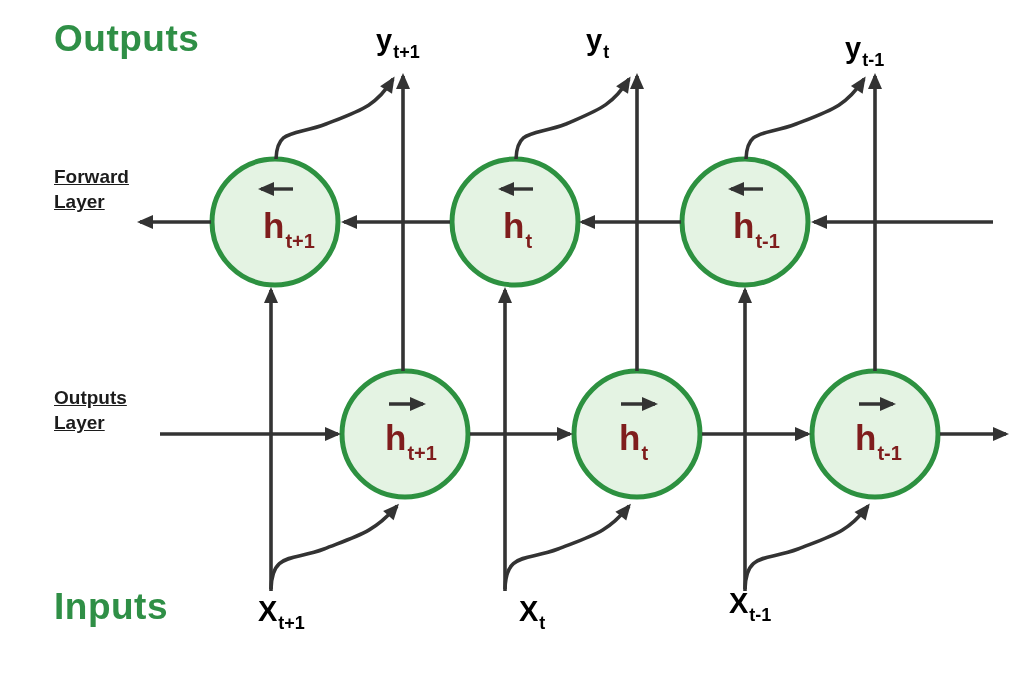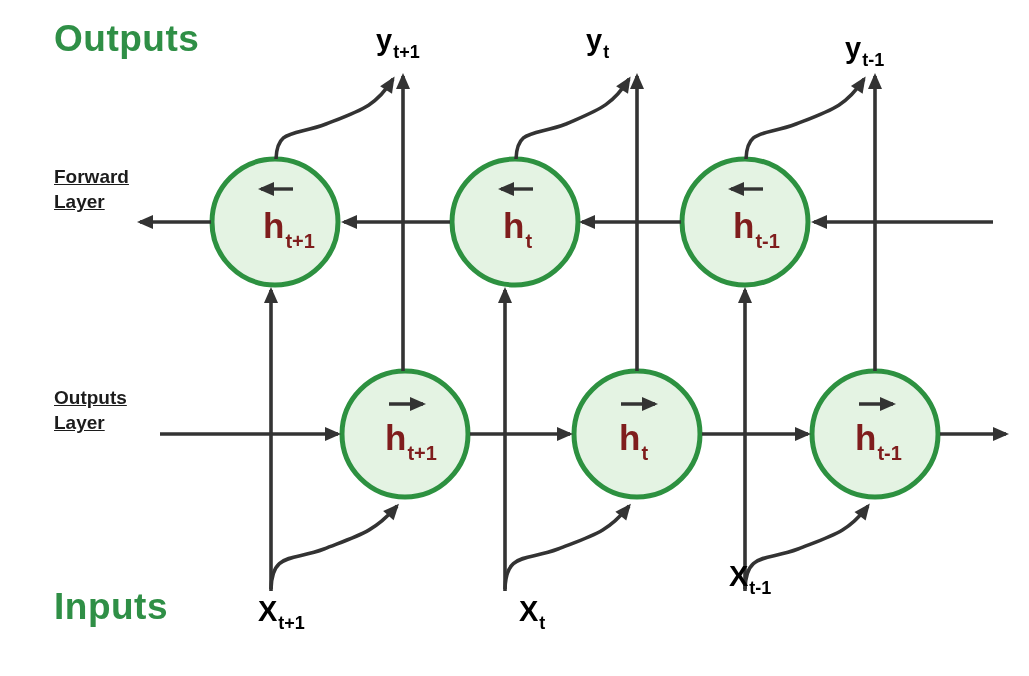--- a/index.html
+++ b/index.html
@@ -96,21 +96,21 @@
   <div class="var-label" style="left:845px;top:33px">
     <span>y</span><span class="vsub">t-1</span>
   </div>
 
   <div class="var-label" style="left:258px;top:596px">
     <span>X</span><span class="vsub">t+1</span>
   </div>
   <div class="var-label" style="left:519px;top:596px">
     <span>X</span><span class="vsub">t</span>
   </div>
-  <div class="var-label" style="left:729px;top:561px">
+  <div class="var-label" style="left:729px;top:588px">
     <span>X</span><span class="vsub">t-1</span>
   </div>
 
   <div class="node-label" style="left:263px;top:203px">
     <span>h</span><span class="nsub">t+1</span>
   </div>
   <div class="node-label" style="left:503px;top:203px">
     <span>h</span><span class="nsub">t</span>
   </div>
   <div class="node-label" style="left:733px;top:203px">

